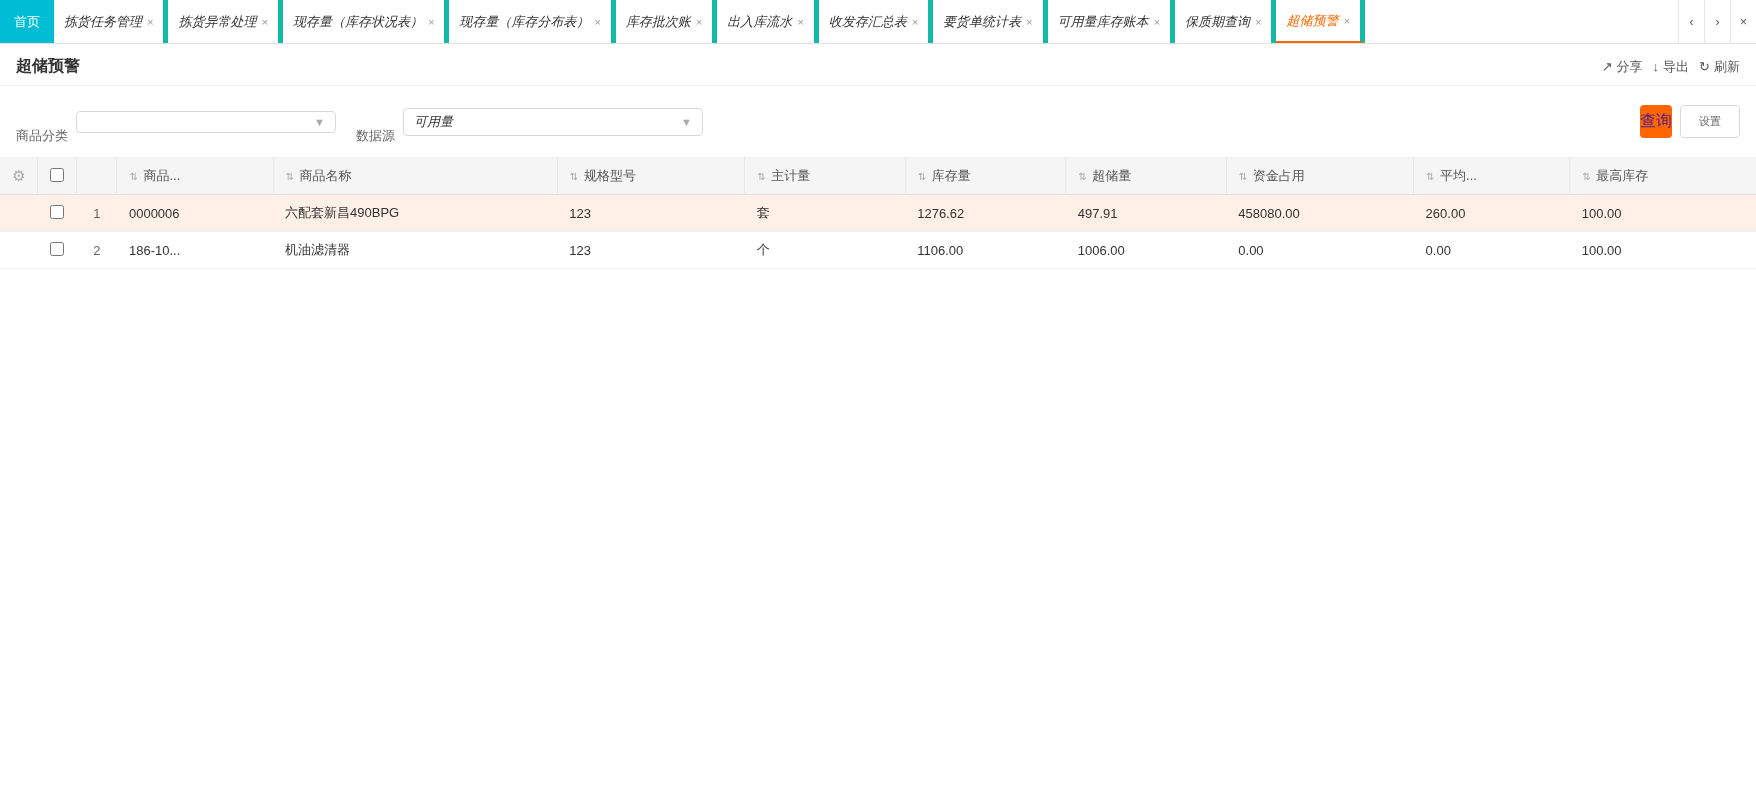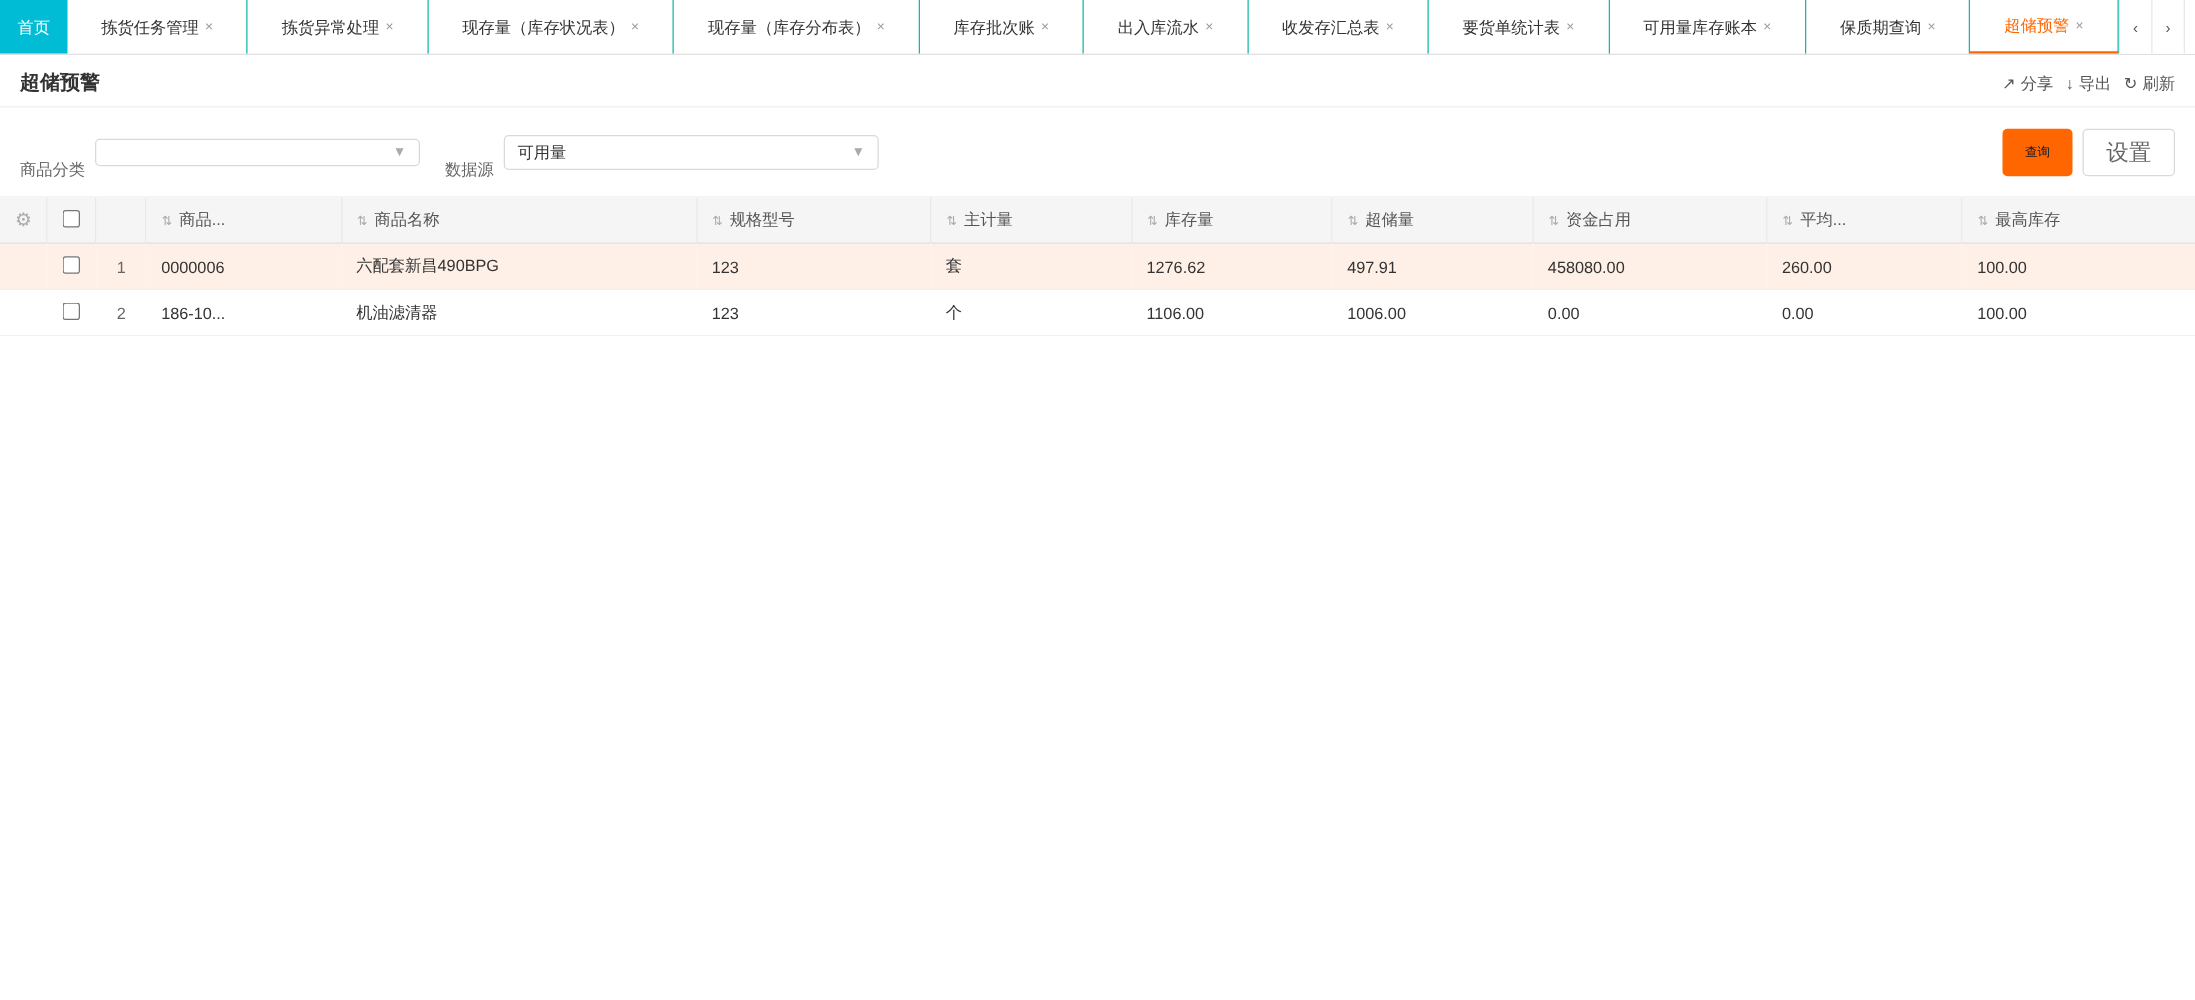--- a/index.html
+++ b/index.html
@@ -10,28 +10,29 @@
       display: flex;
       align-items: center;
       background: #fff;
       border-bottom: 1px solid #e0e0e0;
       height: 44px;
       overflow: hidden;
     }
     .topbar-item {
       display: flex;
       align-items: center;
-      padding: 0 27px;
+      padding: 0 10px;
       height: 100%;
       white-space: nowrap;
       cursor: pointer;
       font-size: 13px;
       color: #333;
-      border-right: 1px solid #14b8a6;
+      border-right: 5px solid #14b8a6;
       position: relative;
+      font-style: italic;
     }
     .topbar-item.active {
       background: #fff;
       color: #f60;
       border-bottom: 2px solid #f60;
     }
     .topbar-item .close-x {
       margin-left: 5px;
       color: #999;
       font-size: 11px;
@@ -135,35 +136,35 @@
       justify-content: space-between;
     }
     .filter-select .arrow { color: #aaa; font-size: 11px; }
     .filter-buttons {
       margin-left: auto;
       display: flex;
       gap: 8px;
     }
     .btn-query {
       background: #f60;
-      color: #0f172a;
+      color: #4c1d95;
       border: none;
       border-radius: 4px;
-      padding: 6px 18px;
-      cursor: pointer;
-      font-size: 10px;
+      padding: 6px 0;
+      cursor: pointer;
+      font-size: 16px;
     }
     .btn-settings {
       background: #fff;
       color: #666;
       border: 1px solid #d9d9d9;
       border-radius: 4px;
       padding: 6px 18px;
       cursor: pointer;
-      font-size: 18px;
+      font-size: 11px;
     }
 
     
     .table-wrapper {
       padding: 0 0;
       overflow-x: auto;
     }
     table {
       width: 100%;
       border-collapse: collapse;
@@ -296,21 +297,21 @@
   <div class="filter-area">
     <div class="filter-group">
       <span class="filter-label">商品分类</span>
       <div class="filter-select">
         <span></span>
         <span class="arrow">▼</span>
       </div>
     </div>
     <div class="filter-group">
       <span class="filter-label">数据源</span>
-      <div class="filter-select" style="min-width:300px;">
+      <div class="filter-select" style="min-width:300px;font-style:italic;">
         <span>可用量</span>
         <span class="arrow">▼</span>
       </div>
     </div>
     <div class="filter-buttons">
       <button class="btn-query">查询</button>
       <button class="btn-settings">设置</button>
     </div>
   </div>
 

